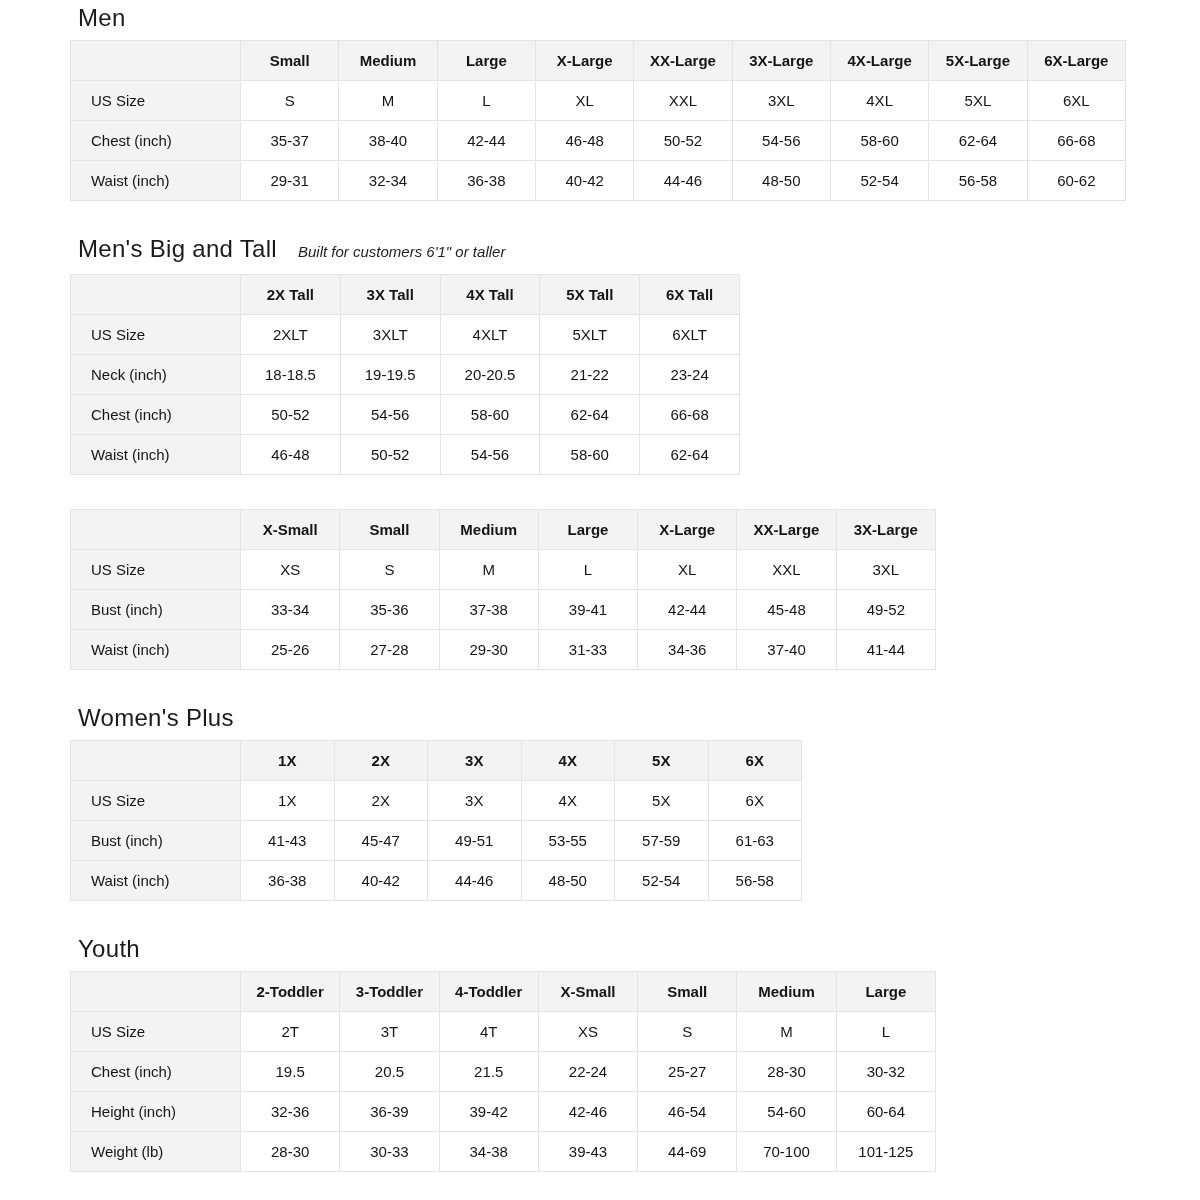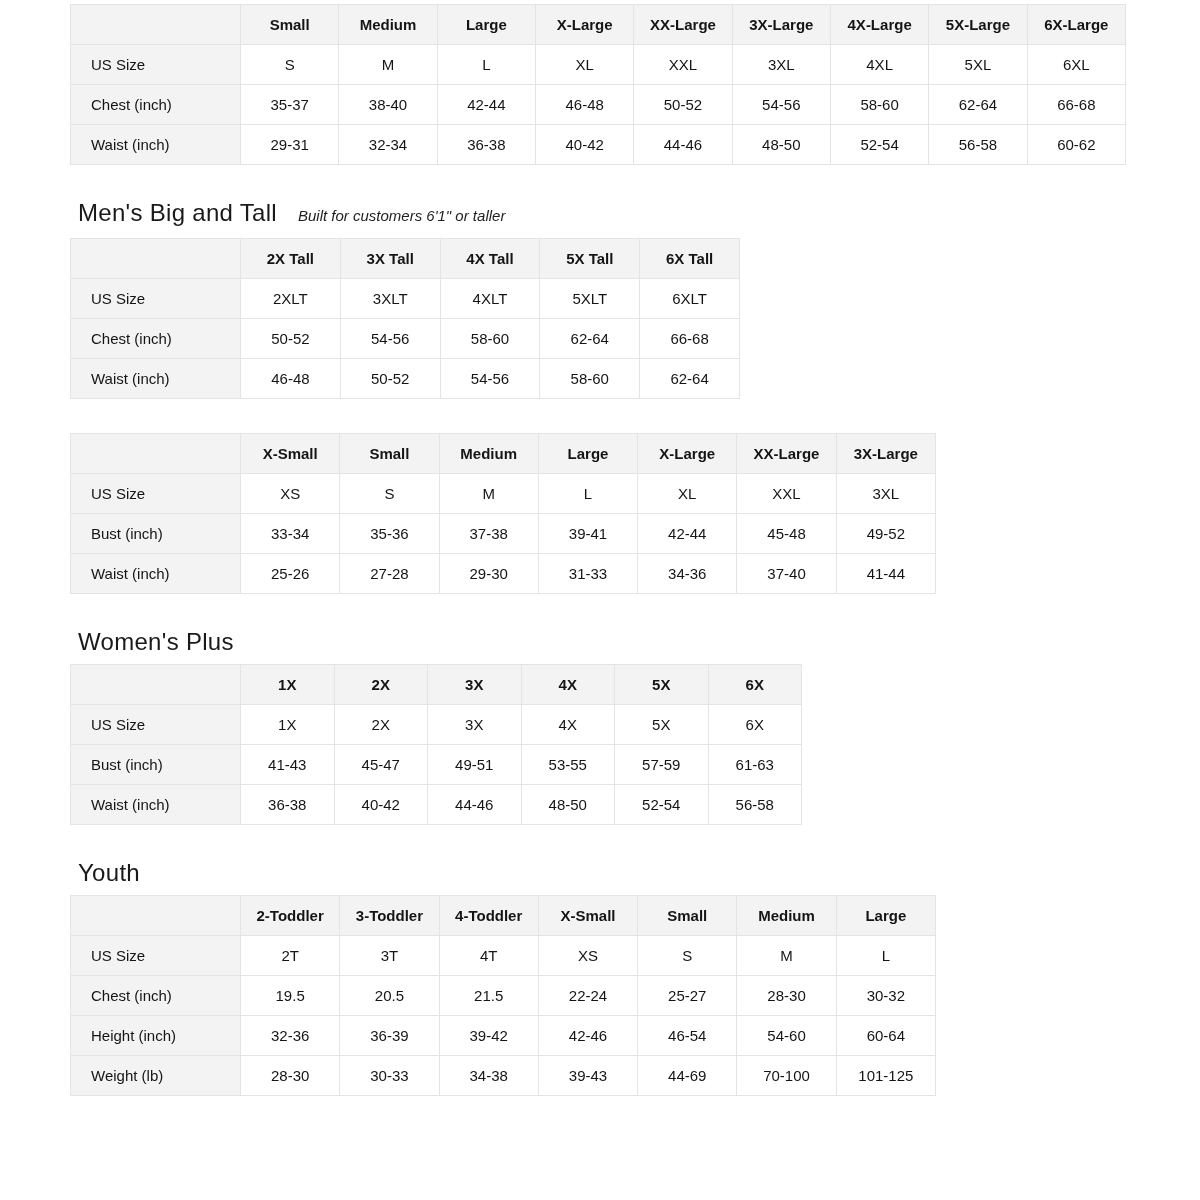--- a/index.html
+++ b/index.html
@@ -63,20 +63,24 @@
     padding-left: 20px;
     font-weight: 400;
   }
 </style>
 </head>
 <body>
 
 <div class="page">
 
   <section class="size-section">
+    <h2 class="section-title">
+      <span>Men</span>
+      
+    </h2>
     <table class="size-table" style="width: 1056px;">
         <colgroup>
           <col style="width: 170px;">
           <col>
           <col>
           <col>
           <col>
           <col>
           <col>
           <col>
@@ -165,20 +169,28 @@
         <tbody>
           <tr>
             <td class="row-label">US Size</td>
             <td>2XLT</td>
             <td>3XLT</td>
             <td>4XLT</td>
             <td>5XLT</td>
             <td>6XLT</td>
           </tr>
           <tr>
+            <td class="row-label">Neck (inch)</td>
+            <td>18-18.5</td>
+            <td>19-19.5</td>
+            <td>20-20.5</td>
+            <td>21-22</td>
+            <td>23-24</td>
+          </tr>
+          <tr>
             <td class="row-label">Chest (inch)</td>
             <td>50-52</td>
             <td>54-56</td>
             <td>58-60</td>
             <td>62-64</td>
             <td>66-68</td>
           </tr>
           <tr>
             <td class="row-label">Waist (inch)</td>
             <td>46-48</td>

